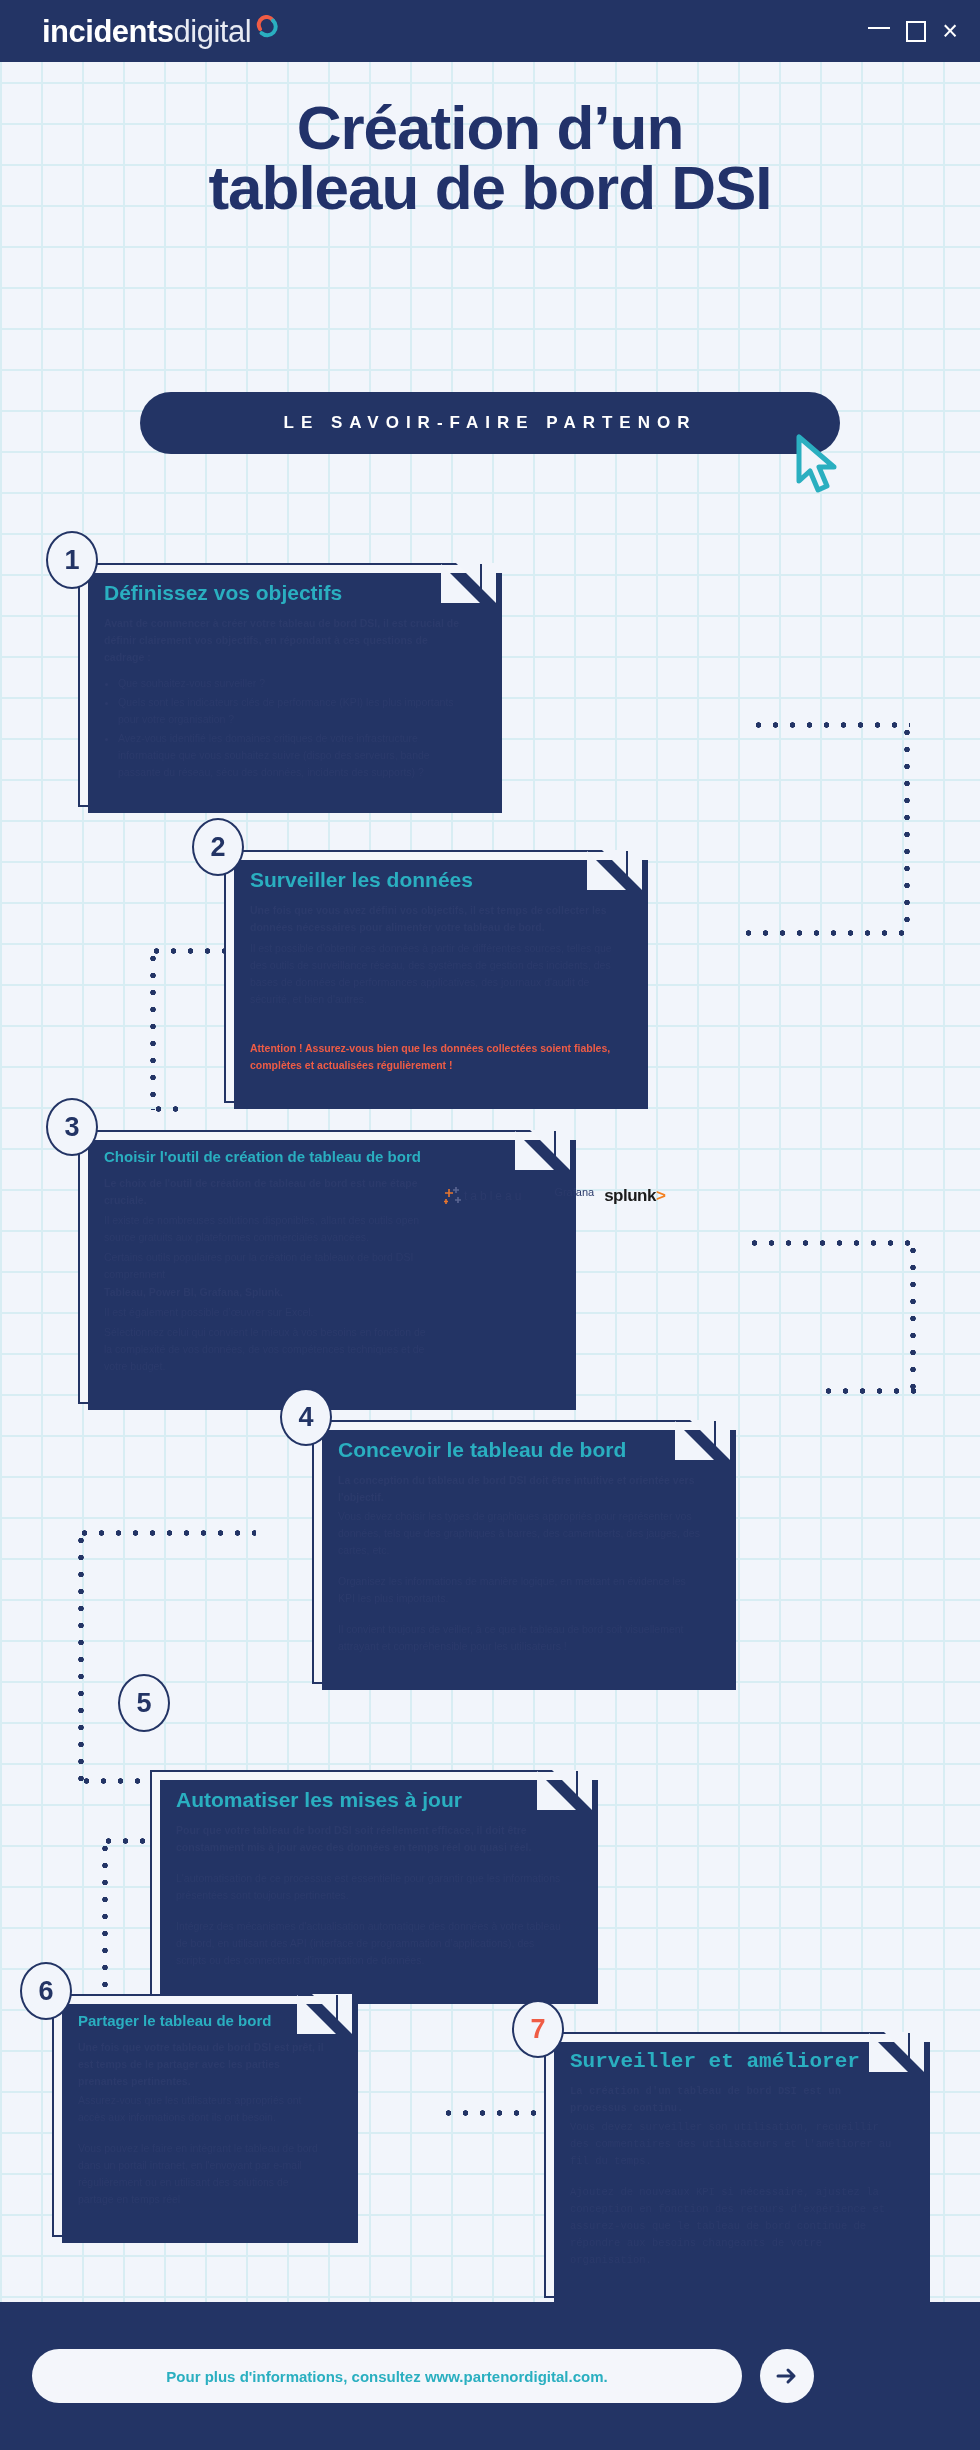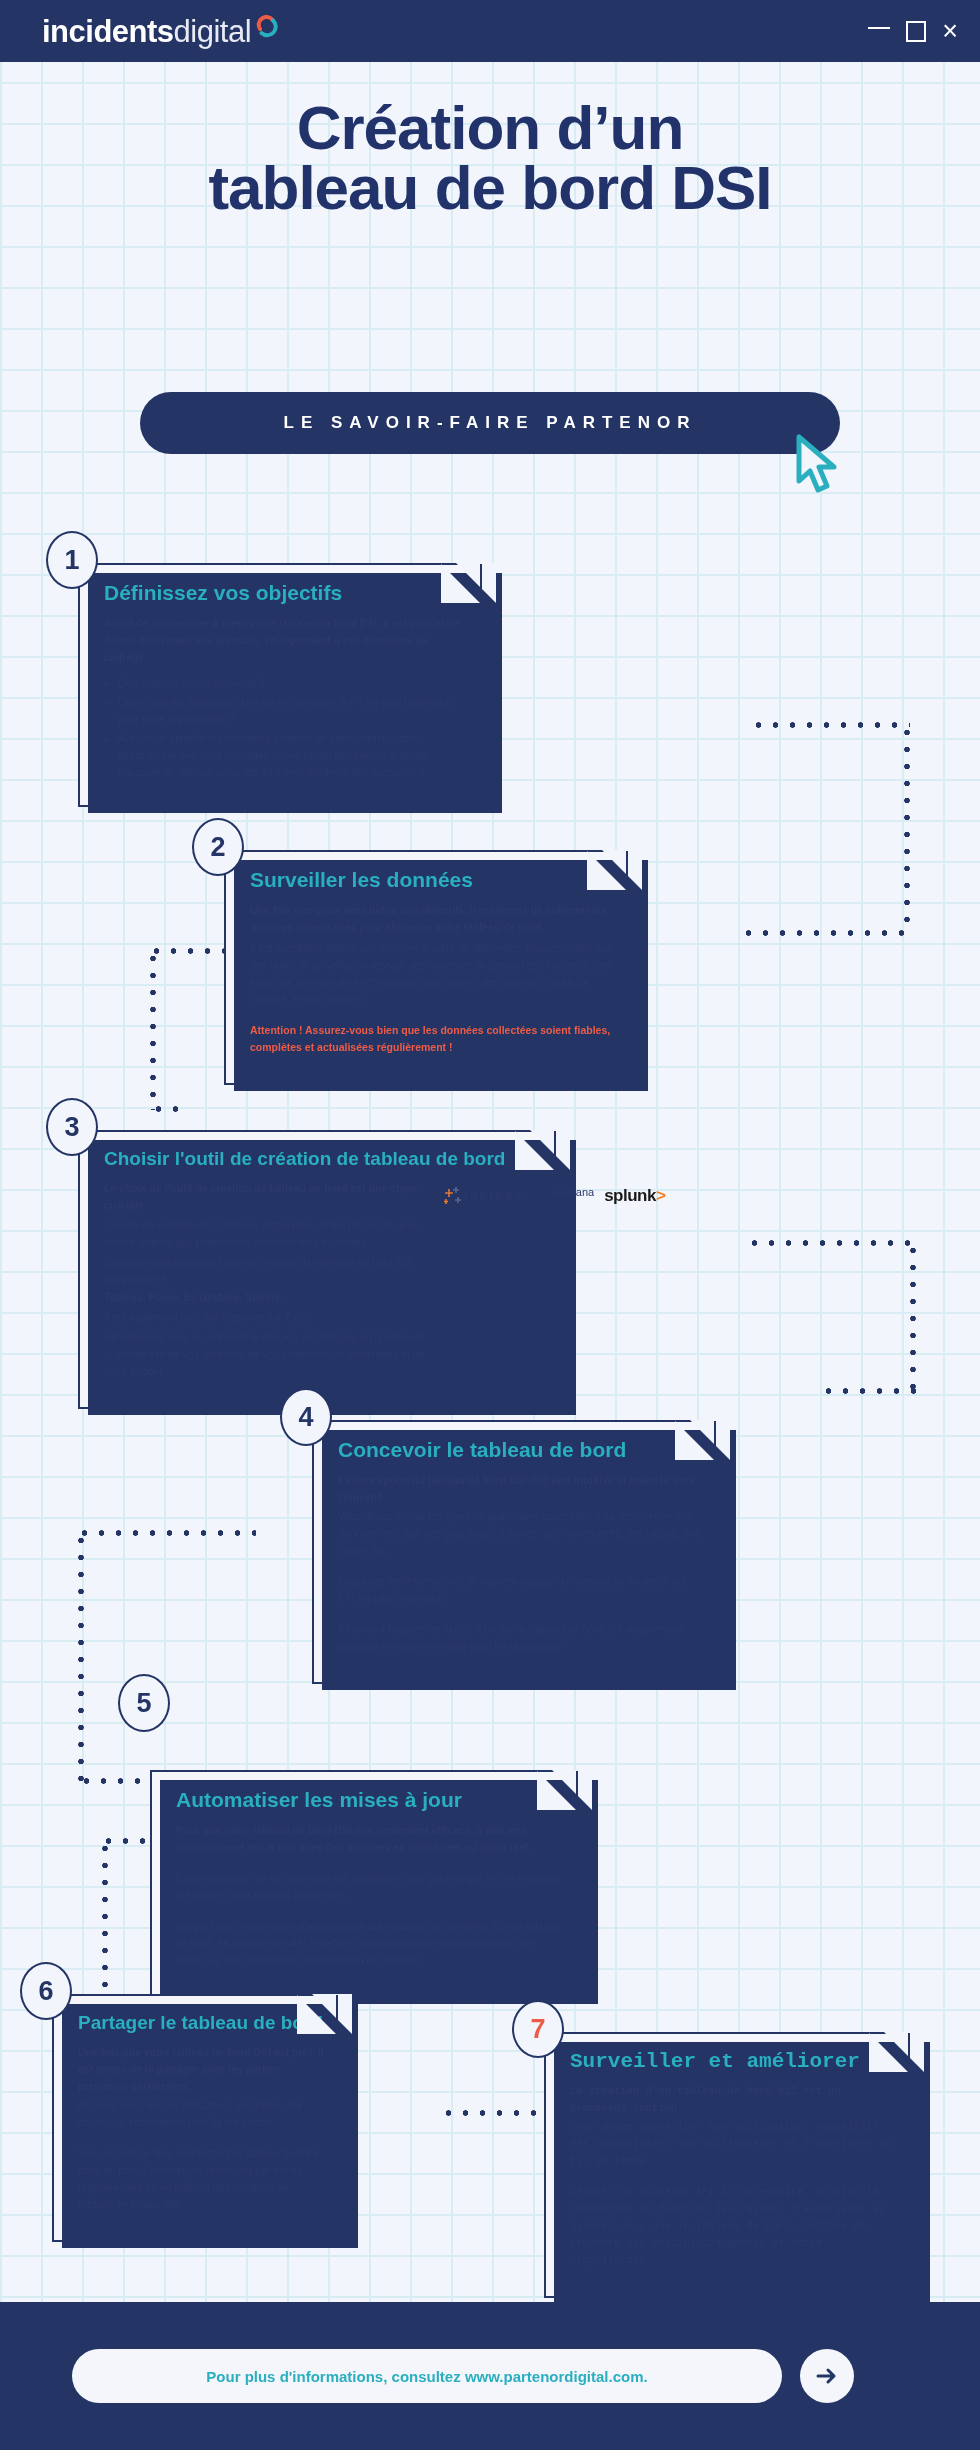--- a/index.html
+++ b/index.html
@@ -71,21 +71,21 @@
     border-left: 40px solid transparent;
     border-top: 40px solid #f2f5fb;
     z-index: 3;
   }
   .fold-line {
     position: absolute; right: -3px; top: -3px; width: 58px; height: 58px;
     z-index: 4; pointer-events: none;
   }
   .card-body { position: relative; z-index: 2; padding: 16px 24px 18px 24px; }
   .card-title { color: #2aafc0; font-size: 21px; font-weight: 700; margin-bottom: 10px; }
-  .card-title.sm { font-size: 19px; }
+  .card-title.sm { font-size: 15px; }
   .card p { color: #2b3a6b; font-size: 10.5px; line-height: 1.62; margin-bottom: 9px; }
   .card p.b { font-weight: 700; }
   .card p.warn { color: #ef5c45; font-weight: 700; }
   .card ul { margin: 0 0 6px 14px; }
   .card li { color: #2b3a6b; font-size: 10.5px; line-height: 1.62; margin-bottom: 2px; }
 
   
   .num {
     position: absolute; width: 52px; height: 58px; border-radius: 50%;
     background: #f2f5fb; border: 2px solid #233465;
@@ -117,21 +117,21 @@
   .tool-row { display: flex; align-items: center; justify-content: center; }
   .splunk { font-size: 17px; font-weight: 700; color: #1b1b1b; letter-spacing: -0.5px; }
   .splunk i { color: #f48120; font-style: normal; }
   .tableau-word { font-size: 12px; color: #2b3a6b; letter-spacing: 3px; font-weight: 500; }
   .grafana-label { font-size: 11px; color: #2b3a6b; }
 
   
   .footer {
     position: absolute; left: 0; top: 2302px; width: 980px; height: 148px;
     background: #233465; z-index: 40;
-    display: flex; align-items: center; gap: 18px; padding-left: 72px;
+    display: flex; align-items: center; gap: 18px; padding-left: 32px;
   }
   .footer-pill {
     width: 710px; height: 54px; border-radius: 27px; background: #f4f6fb;
     display: flex; align-items: center; justify-content: center;
   }
   .footer-pill span { color: #2aafc0; font-size: 15px; font-weight: 700; }
   .footer-arrow {
     width: 54px; height: 54px; border-radius: 50%; background: #f4f6fb;
     display: flex; align-items: center; justify-content: center; cursor: pointer;
   }
@@ -218,21 +218,21 @@
   <div class="card" style="left:224px; top:850px; width:418px;">
     <div class="fold"></div>
     <svg class="fold-line" viewBox="0 0 58 58">
       <path d="M2,2 L2,42 L42,42 Z" fill="#f2f5fb" stroke="none"></path>
       <path d="M2,42 L42,42 L42,2" fill="none" stroke="#233465" stroke-width="2"></path>
     </svg>
     <div class="card-body">
       <div class="card-title">Surveiller les données</div>
       <p class="b" style="margin-bottom:4px;">Une fois que vous avez défini vos objectifs, il est temps de collecter les données nécessaires pour alimenter votre tableau de bord.</p>
       <p>Il est possible d’obtenir ces données à partir de différentes sources, telles que des outils de surveillance réseau, des systèmes de gestion des incidents, des bases de données de performances applicatives, des journaux d'audit de sécurité, et bien d'autres.</p>
-      <p class="warn" style="margin-top:14px;">Attention ! Assurez-vous bien que les données collectées soient fiables, complètes et actualisées régulièrement !</p>
+      <p class="warn" style="margin-top:32px;">Attention ! Assurez-vous bien que les données collectées soient fiables, complètes et actualisées régulièrement !</p>
     </div>
   </div>
 
   <div class="num" style="left:46px; top:1098px;">
     <span>3</span>
   </div>
   <div class="card" style="left:78px; top:1130px; width:492px;">
     <div class="fold"></div>
     <svg class="fold-line" viewBox="0 0 58 58">
       <path d="M2,2 L2,42 L42,42 Z" fill="#f2f5fb" stroke="none"></path>

